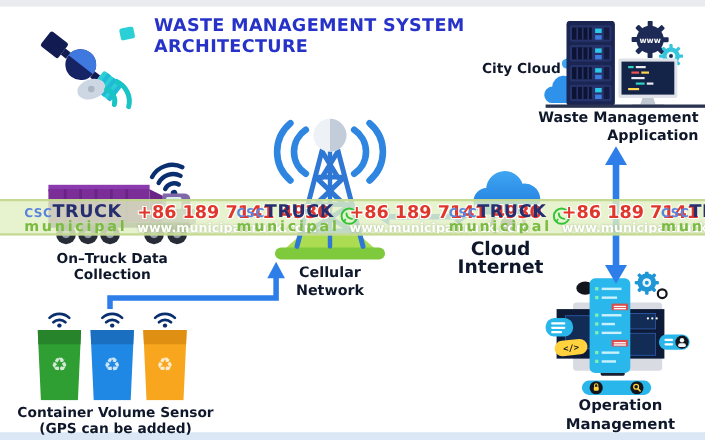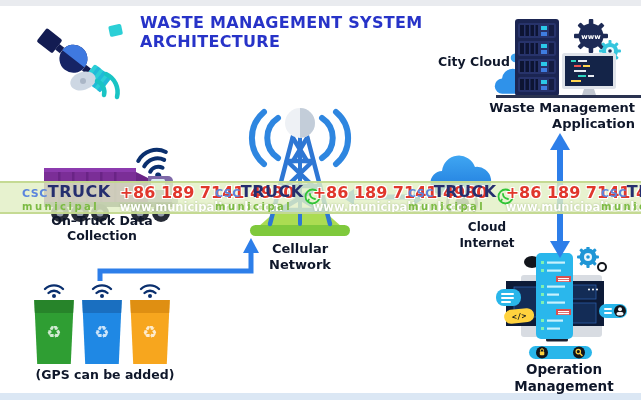--- a/index.html
+++ b/index.html
@@ -36,21 +36,21 @@
     position:absolute;left:0;top:181px;width:641px;height:33px;z-index:20;
     background:rgba(226,239,196,.82);
     border-top:2px solid rgba(193,215,140,.9);
     border-bottom:2px solid rgba(193,215,140,.9);
     overflow:hidden;box-sizing:border-box;
   }
   .wm-group{position:absolute;top:3px;display:flex;gap:9px;align-items:flex-start;white-space:nowrap;}
   .wm-logo{line-height:12px;}
   .wm-csc{color:#5b85dd;font-weight:bold;font-size:11px;letter-spacing:.5px;}
   .wm-truckword{color:#252e6e;font-weight:bold;font-size:16px;letter-spacing:.5px;}
-  .wm-municipal{color:#7cbb43;font-weight:bold;font-size:10px;letter-spacing:2.5px;line-height:13px;}
+  .wm-municipal{color:#7cbb43;font-weight:bold;font-size:13px;letter-spacing:2.5px;line-height:13px;}
   .wm-contact{line-height:14px;}
   .wm-phone{color:#e0372c;font-weight:bold;font-size:16px;
     text-shadow:-1px -1px 0 #fff,1px -1px 0 #fff,-1px 1px 0 #fff,1px 1px 0 #fff;}
   .wm-site{color:#ffffff;font-weight:bold;font-size:11.5px;
     text-shadow:0 0 2px rgba(110,140,60,.55);}
   .wm-wa{margin-top:2px;}
   .floor-line{position:absolute;left:496px;top:95px;width:145px;height:2.5px;background:#2a3350;z-index:3;}
   .arrows{position:absolute;left:0;top:0;z-index:4;}
 </style>
 </head>
@@ -116,21 +116,21 @@
       </g>
       <g fill="#939bab">
         <circle cx="20" cy="67" r="3.5"></circle>
           <circle cx="40" cy="67" r="3.5"></circle>
           <circle cx="60" cy="67" r="3.5"></circle>
         <circle cx="100" cy="67" r="3.5"></circle>
           <circle cx="121" cy="67" r="3.5"></circle>
       </g>
     </svg>
   </div>
-  <div class="lbl" style="left:22px;top:213px;width:160px;">
+  <div class="lbl" style="left:22px;top:227px;width:160px;">
     <span>On–Truck Data</span>
     <span>Collection</span>
   </div>
 
   <div class="bins">
     <div class="bin-col bin-green">
       <svg width="24" height="15" viewBox="0 0 24 15">
         <path d="M3 6 a13 13 0 0 1 18 0" stroke="#0a2f6e" stroke-width="2.4" fill="none" stroke-linecap="round"></path>
         <path d="M6.5 10 a8 8 0 0 1 11 0" stroke="#0a2f6e" stroke-width="2.4" fill="none" stroke-linecap="round"></path>
         <circle cx="12" cy="13" r="2" fill="#0a2f6e"></circle>
@@ -157,20 +157,21 @@
         <path d="M6.5 10 a8 8 0 0 1 11 0" stroke="#0a2f6e" stroke-width="2.4" fill="none" stroke-linecap="round"></path>
         <circle cx="12" cy="13" r="2" fill="#0a2f6e"></circle>
       </svg>
       <div class="bin-body">
           <div class="bin-lid"></div>
         <div class="recycle">♻</div>
       </div>
     </div>
   </div>
   <div class="lbl" style="left:15px;top:367px;width:180px;z-index:26;">
+    <span>Container Volume Sensor</span>
     <span>(GPS can be added)</span>
   </div>
 
   <div class="icon" style="left:230px;top:106px;">
     <svg width="140" height="132" viewBox="0 0 140 132">
       <path d="M48 12 a24 24 0 0 0 0 40" stroke="#2e86e0" stroke-width="6" fill="none" stroke-linecap="round"></path>
       <path d="M34 6 a34 34 0 0 0 0 52" stroke="#2e86e0" stroke-width="6" fill="none" stroke-linecap="round"></path>
       <path d="M92 12 a24 24 0 0 1 0 40" stroke="#2e86e0" stroke-width="6" fill="none" stroke-linecap="round"></path>
       <path d="M106 6 a34 34 0 0 1 0 52" stroke="#2e86e0" stroke-width="6" fill="none" stroke-linecap="round"></path>
       <polygon points="45,106 95,106 112,121 28,121" fill="#abdc52"></polygon>
@@ -209,21 +210,21 @@
       <path d="M53 44 H16 a12 12 0 0 1 -1 -24 a17 17 0 0 1 33 -4 a11 11 0 0 1 4 28 z" fill="url(#cg)"></path>
     </svg>
   </div>
   <div class="icon" style="left:442px;top:193px;">
     <svg width="40" height="22" viewBox="0 0 40 22">
       <path d="M8 3 a12 12 0 0 0 0 15" stroke="#6d7580" stroke-width="3" fill="none" stroke-linecap="round"></path>
       <path d="M32 3 a12 12 0 0 1 0 15" stroke="#6d7580" stroke-width="3" fill="none" stroke-linecap="round"></path>
       <circle cx="20" cy="10.5" r="7" fill="#515a68"></circle>
     </svg>
   </div>
-  <div class="lbl" style="left:447px;top:219px;width:80px;font-size:12px;line-height:16px;">
+  <div class="lbl" style="left:415px;top:219px;width:80px;font-size:17px;line-height:16px;">
     <span>Cloud</span>
     <span>Internet</span>
   </div>
 
   <div class="icon" style="left:509px;top:46px;">
     <svg width="26" height="17" viewBox="0 0 68 46">
         <path d="M53 44 H16 a12 12 0 0 1 -1 -24 a17 17 0 0 1 33 -4 a11 11 0 0 1 4 28 z" fill="#3fa6f2"></path>
       </svg>
   </div>
   <div class="icon" style="left:492px;top:66px;">

